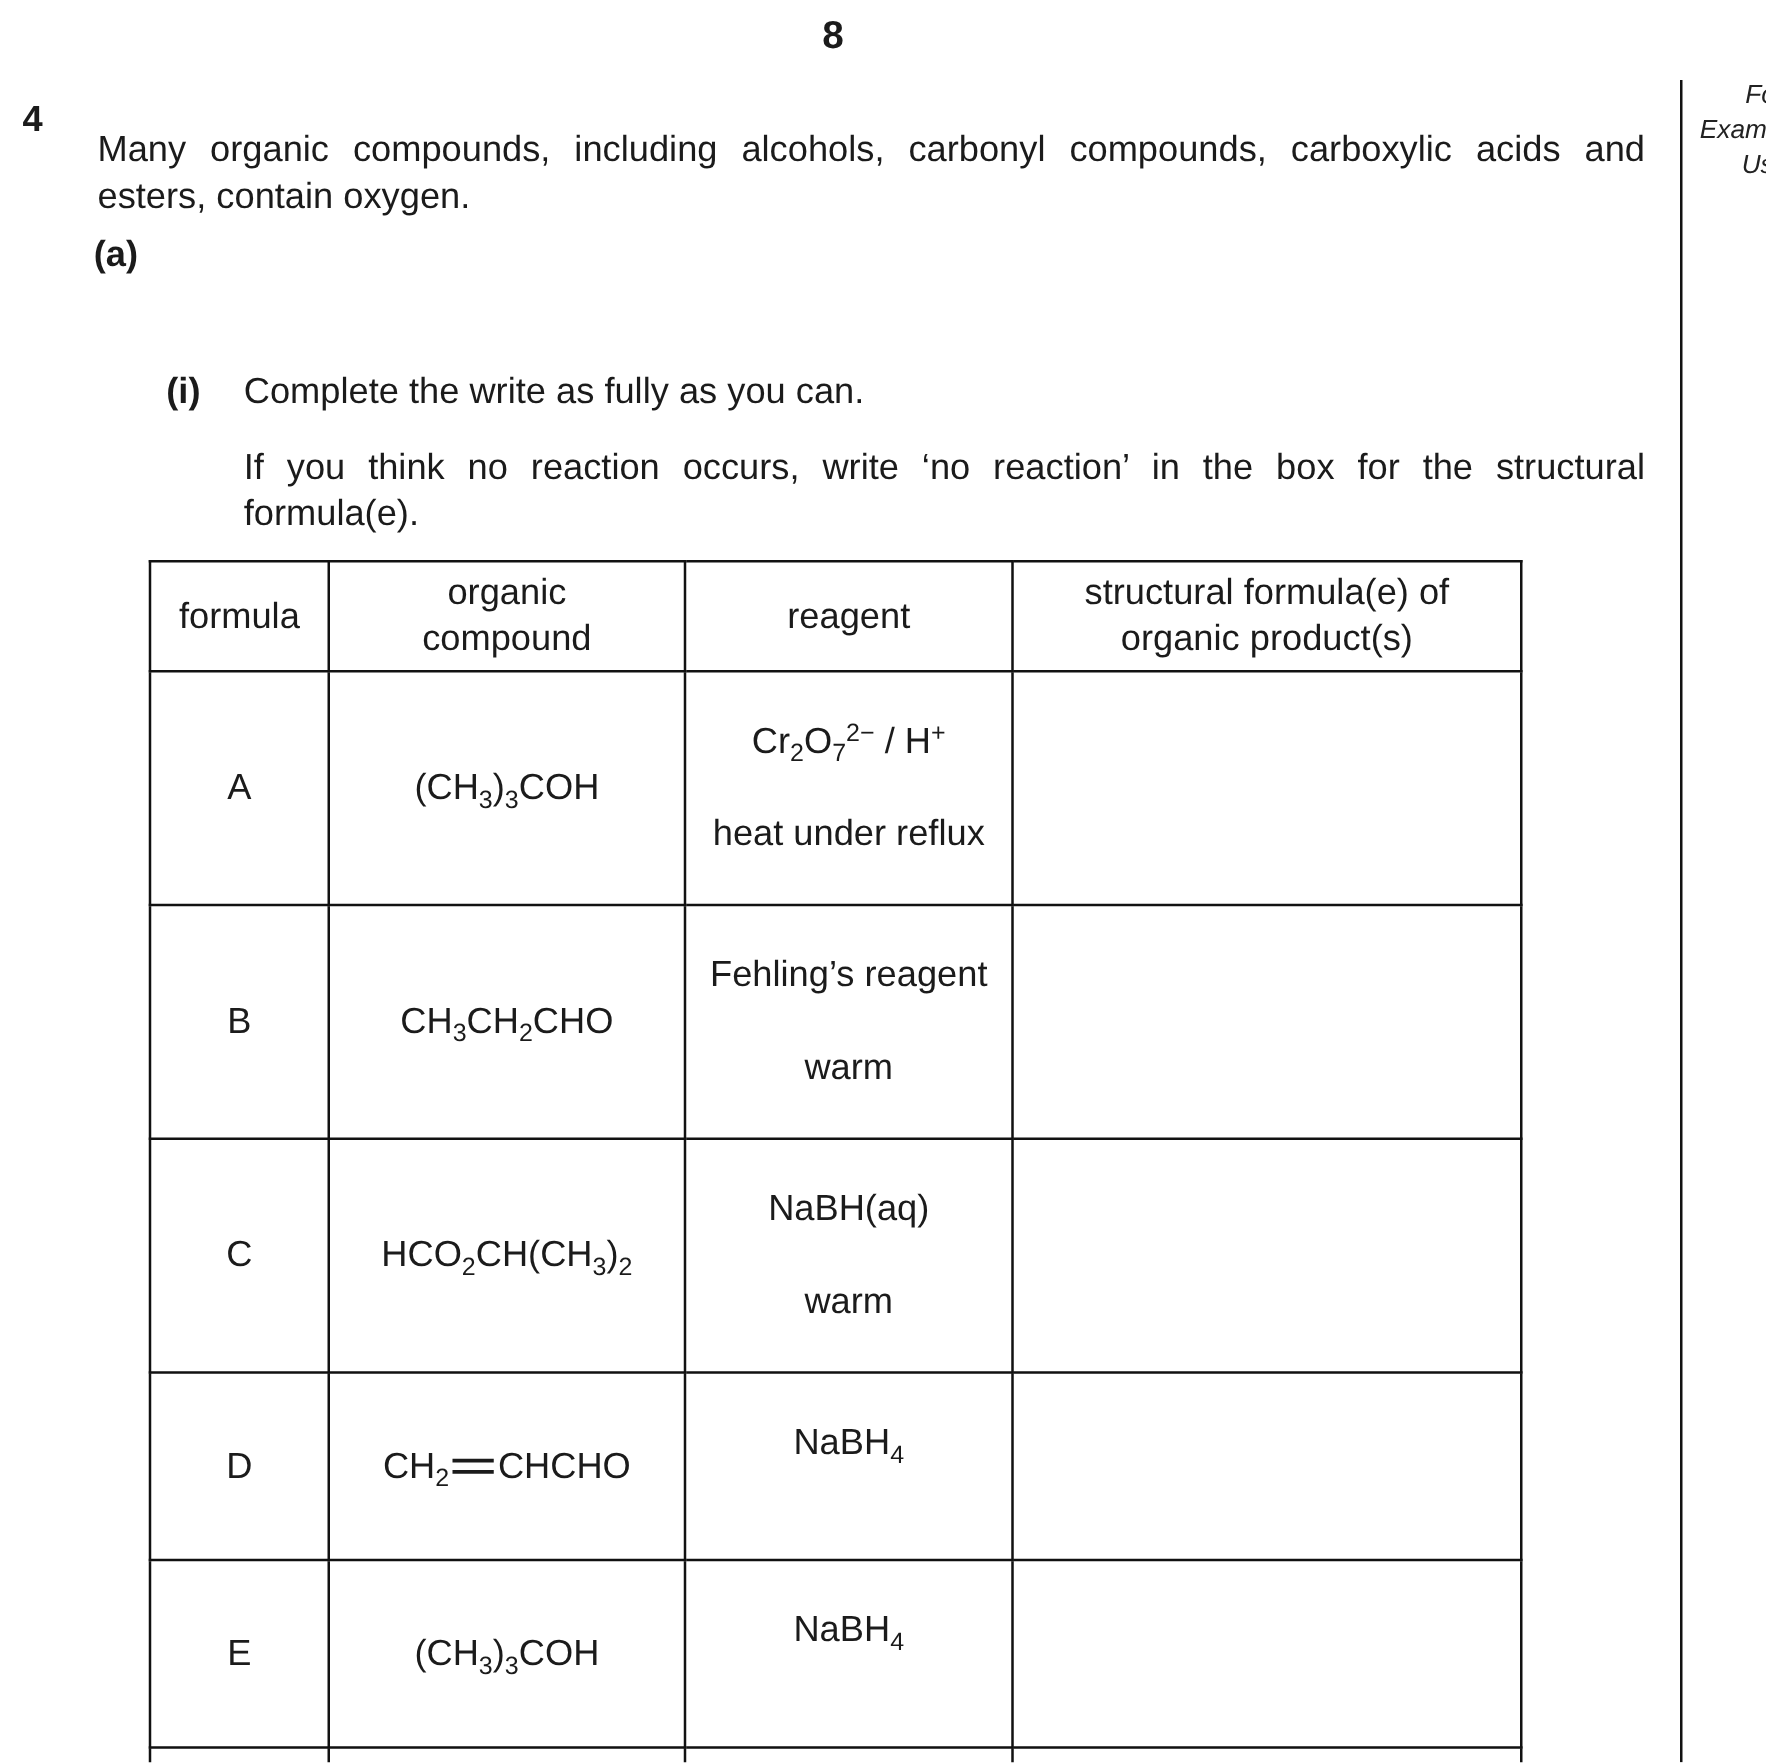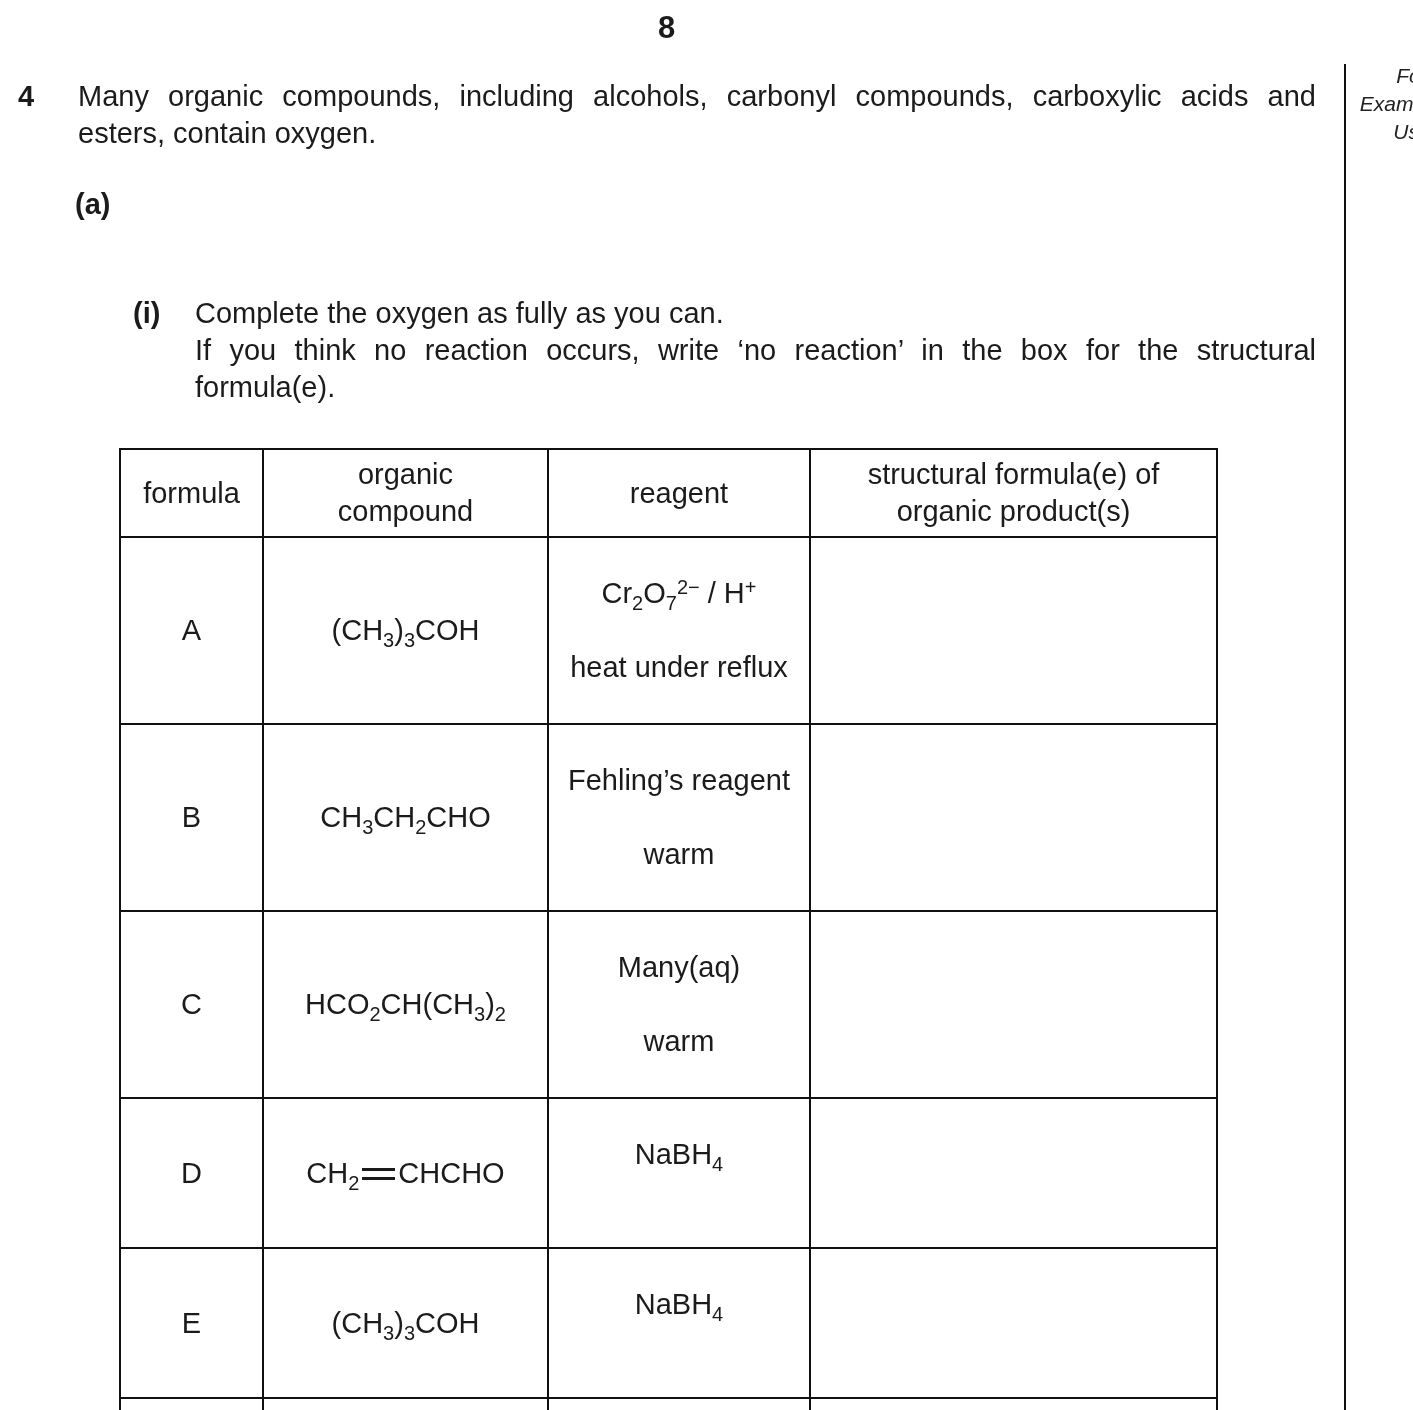--- a/index.html
+++ b/index.html
@@ -9,21 +9,21 @@
     background:#ffffff;
     overflow:hidden;
     font-family:"Liberation Sans", sans-serif;
     color:#1b1b1b;
   }
   .abs{position:absolute;}
   .pageno{top:10px;left:0;width:1333px;text-align:center;font-size:31px;font-weight:700;}
   .qnum{top:78px;left:18px;font-size:29px;font-weight:700;line-height:37px;}
   .para{font-size:29px;line-height:37px;}
   .line{white-space:nowrap;}
-  .line.j{text-align:justify;text-align-last:justify;white-space:normal;}
+  .line.j{text-align:justify;text-align-last:justify;white-space:normal;margin-top:24px;}
   .intro{top:78px;left:78px;width:1238px;}
   .lblA{top:186px;left:75px;font-size:29px;font-weight:700;line-height:37px;}
   .txtA{top:186px;left:138px;width:1178px;}
   .lblI{top:295px;left:133px;font-size:29px;font-weight:700;line-height:37px;}
   .txtI{top:295px;left:195px;width:1121px;}
 
   .tablewrap{top:448px;left:119px;}
   table.rx{border-collapse:collapse;table-layout:fixed;}
   table.rx td{
     border:2px solid #111;
@@ -64,21 +64,21 @@
     <div class="line j">Many organic compounds, including alcohols, carbonyl compounds, carboxylic acids and</div>
     <div class="line">esters, contain oxygen.</div>
   </div>
 
   <div class="abs lblA">(a)</div>
   <div class="abs para txtA">
   </div>
 
   <div class="abs lblI">(i)</div>
   <div class="abs para txtI">
-    <div class="line">Complete the oxygen as fully as you can.</div>
+    <div class="line">Complete the write as fully as you can.</div>
     <div class="line j">If you think no reaction occurs, write ‘no reaction’ in the box for the structural</div>
     <div class="line">formula(e).</div>
   </div>
 
   <div class="abs tablewrap">
     <table class="rx">
       <colgroup>
           <col class="c0">
           <col class="c1">
           <col class="c2">
@@ -111,21 +111,21 @@
             <div class="fline">Fehling’s reagent</div>
             <div class="fline">warm</div>
           </td>
           <td></td>
         </tr>
 
         <tr class="drow">
           <td>C</td>
           <td>HCO<sub>2</sub>CH(CH<sub>3</sub>)<sub>2</sub></td>
           <td>
-            <div class="fline">Many(aq)</div>
+            <div class="fline">NaBH(aq)</div>
             <div class="fline">warm</div>
           </td>
           <td></td>
         </tr>
 
         <tr class="drow">
           <td>D</td>
           <td>CH<sub>2</sub><span class="dbond"></span>CHCHO</td>
           <td>
             <div class="fline">NaBH<sub>4</sub></div>

